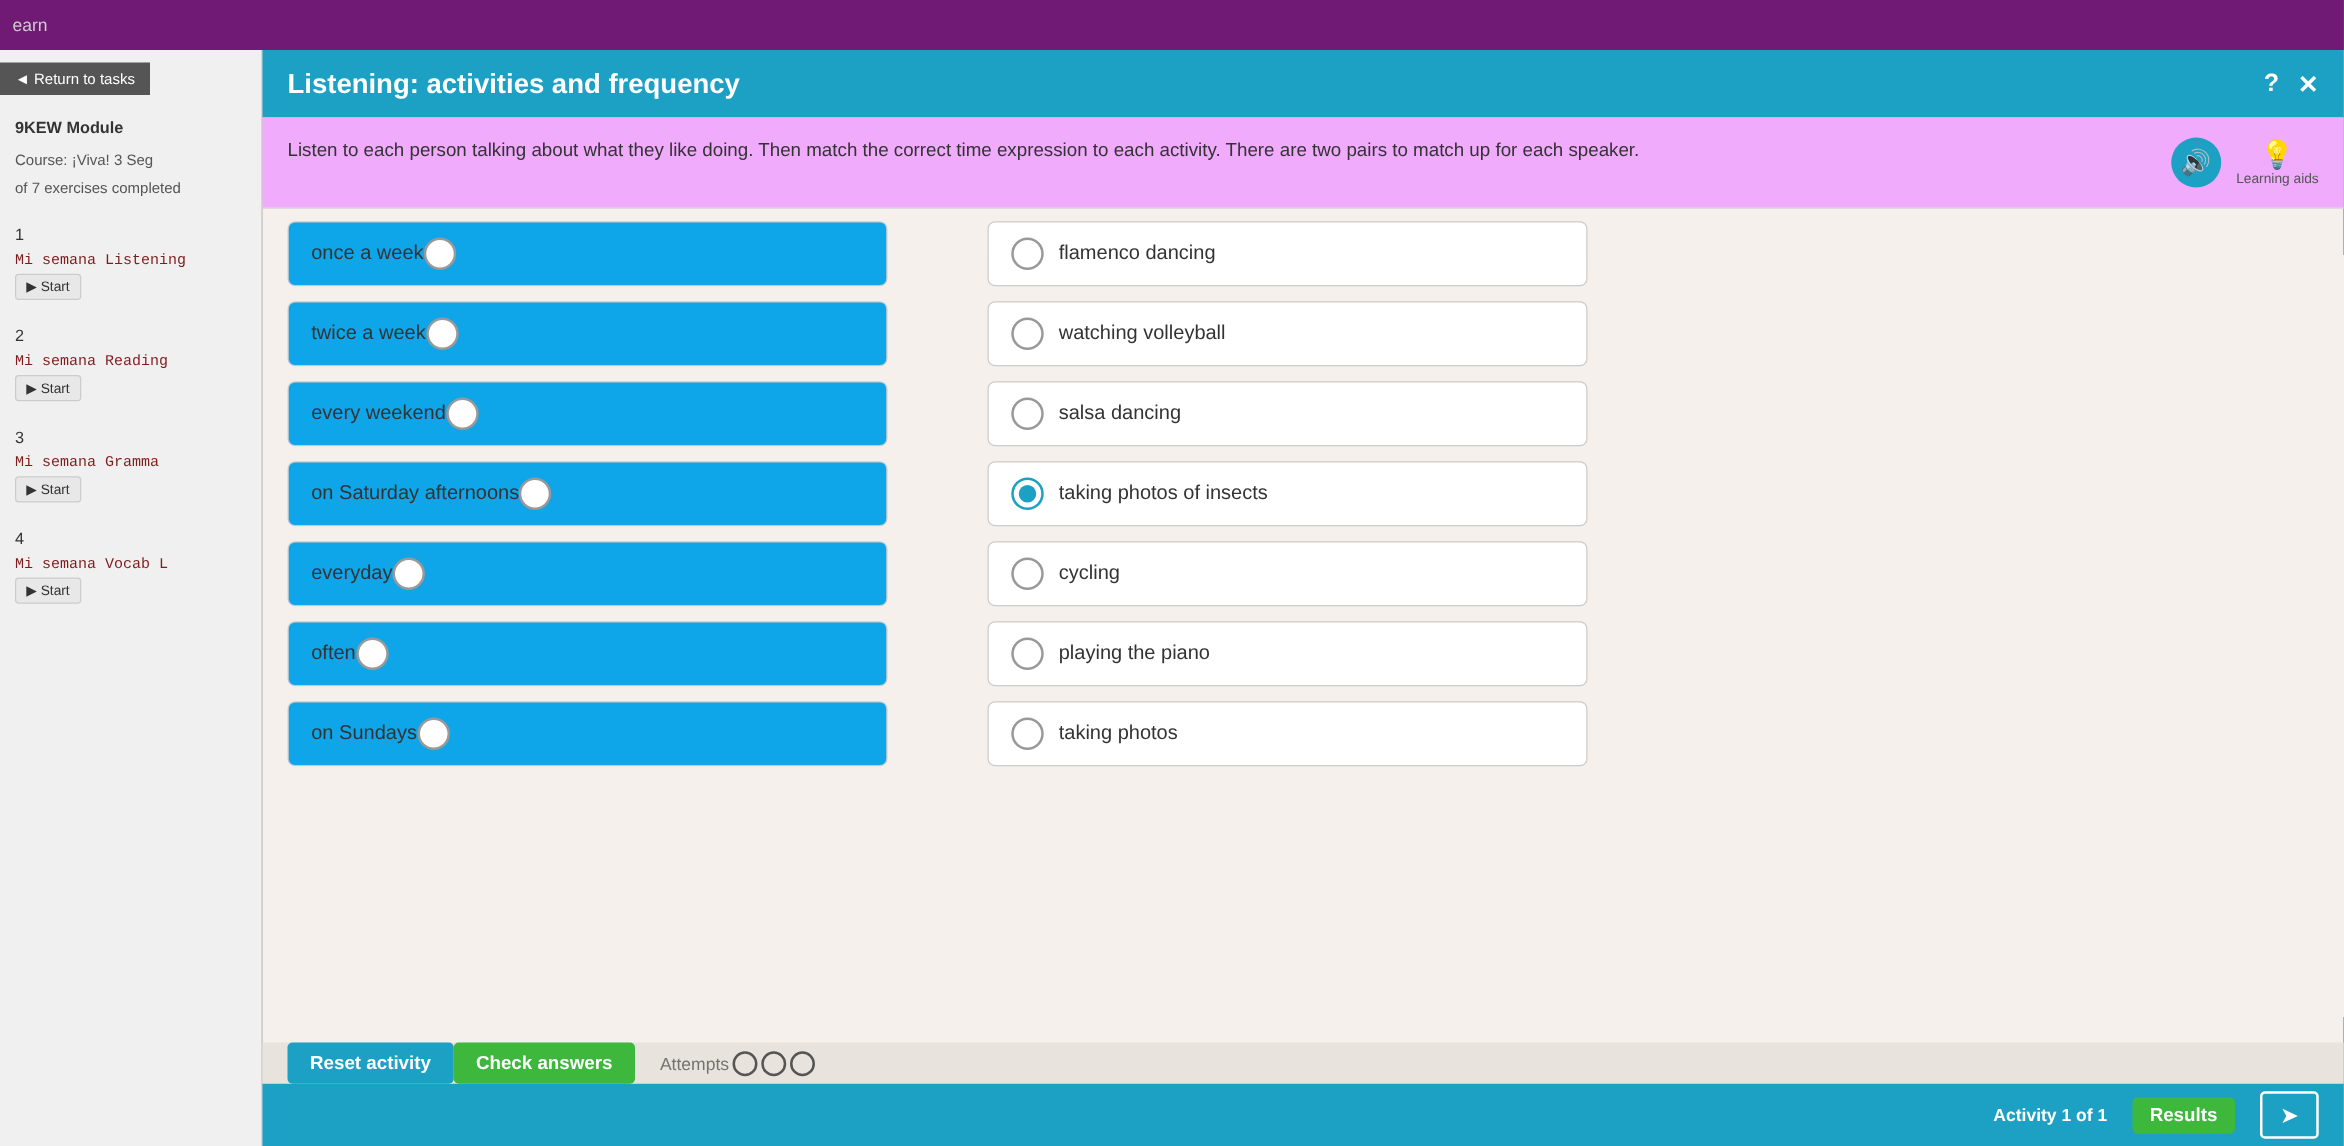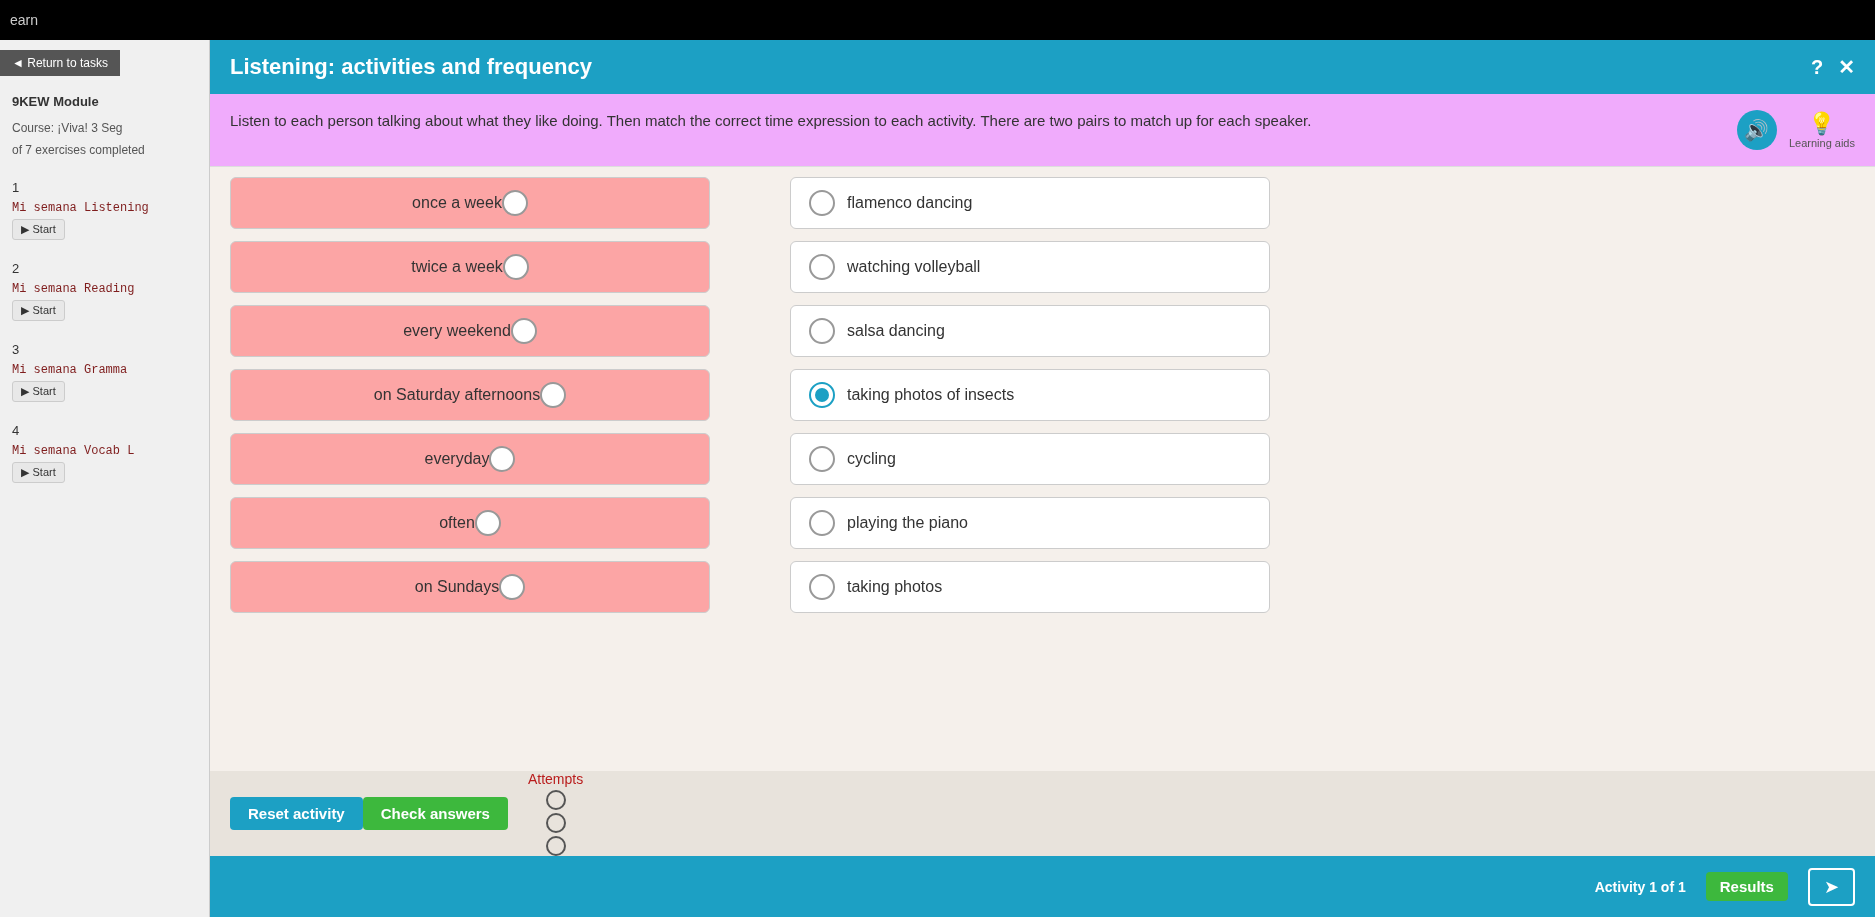--- a/index.html
+++ b/index.html
@@ -6,21 +6,21 @@
     body {
       font-family: Arial, sans-serif;
       background: #2a2a2a;
       width: 1875px;
       min-height: 917px;
       overflow: hidden;
     }
 
     
     .top-nav {
-      background: #000000;
+      background: #701a75;
       height: 40px;
       display: flex;
       align-items: center;
       padding: 0 10px;
       color: #ccc;
       font-size: 14px;
     }
 
     
     .main-layout {
@@ -194,29 +194,29 @@
 
     .matching-row {
       display: flex;
       align-items: center;
       margin-bottom: 12px;
       gap: 0;
     }
 
     .left-item {
       flex: 0 0 480px;
-      background: #fca5a5;
+      background: #0ea5e9;
       border: 1px solid #ccc;
       border-radius: 6px;
       padding: 12px 18px;
       font-size: 16px;
       color: #333;
       display: flex;
       align-items: center;
-      justify-content: center;
+      justify-content: flex-start;
       min-height: 52px;
     }
 
     .left-item-text {
       font-size: 16px;
       color: #333;
     }
 
     .radio-circle {
       width: 26px;
@@ -305,36 +305,35 @@
       font-size: 15px;
       cursor: pointer;
       font-weight: bold;
     }
 
     .attempts-area {
       display: flex;
       align-items: center;
       gap: 3px;
       font-size: 14px;
-      color: #b91c1c;
-      flex-direction: column;
+      color: #737373;
     }
 
     .attempt-circle {
       width: 20px;
       height: 20px;
       border: 2px solid #555;
       border-radius: 50%;
       display: inline-block;
     }
 
     
     .bottom-nav {
       background: #1ca0c4;
-      height: 61px;
+      height: 50px;
       display: flex;
       align-items: center;
       justify-content: flex-end;
       padding: 0 20px;
       gap: 20px;
     }
 
     .activity-info {
       color: white;
       font-size: 14px;

